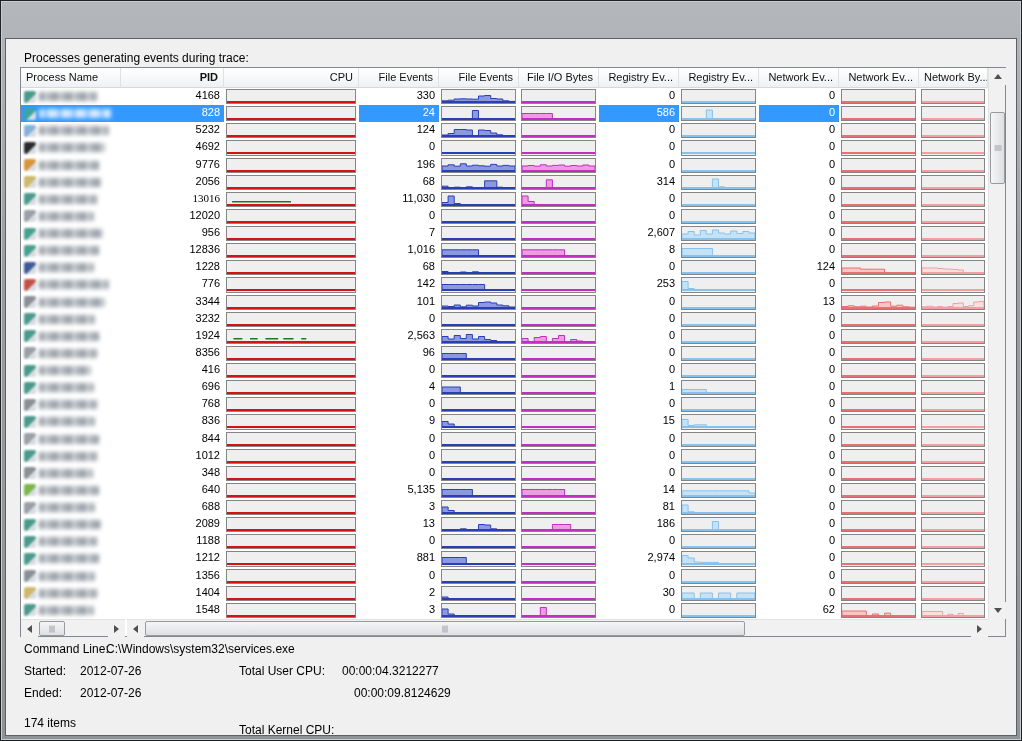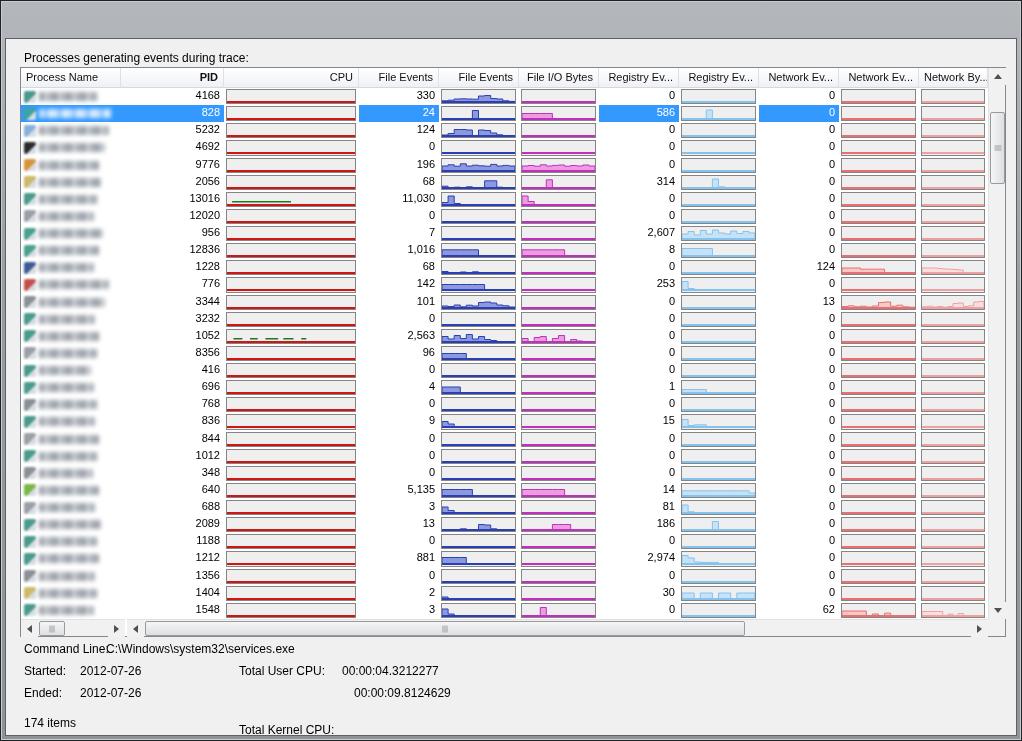--- a/index.html
+++ b/index.html
@@ -427,21 +427,21 @@
                   <rect x="0" y="11" width="62" height="2" fill="#f0a0a0"></rect>
                 </svg>
               </div>
             </div>
           </div>
           <div class="row">
             <div class="cell name" style="width: 100px;">
               <span class="picon" style="background: linear-gradient(135deg, rgb(74, 154, 140) 0px, rgb(74, 154, 140) 60%, rgb(216, 221, 226) 60%);"></span>
               <span class="pname-blur" style="width: 58px;"></span>
             </div>
-            <div class="cell num" style="width: 103px;">13016</div>
+            <div class="cell num" style="width: 103px; font-family: Liberation Serif, serif;">13016</div>
             <div class="cell gcell" style="width: 135px;">
               <div class="gbox">
                 <svg width="128" height="13">
                   <rect x="0" y="11" width="128" height="2" fill="#d11414"></rect>
                   <rect x="5.1" width="58.9" y="8" height="1.5" fill="#1e7a1e"></rect>
                 </svg>
               </div>
             </div>
             <div class="cell num" style="width: 80px;">11,030</div>
             <div class="cell gcell" style="width: 80px;">
@@ -858,21 +858,21 @@
                   <rect x="0" y="11" width="62" height="2" fill="#f0a0a0"></rect>
                 </svg>
               </div>
             </div>
           </div>
           <div class="row">
             <div class="cell name" style="width: 100px;">
               <span class="picon" style="background: linear-gradient(135deg, rgb(74, 154, 140) 0px, rgb(74, 154, 140) 60%, rgb(216, 221, 226) 60%);"></span>
               <span class="pname-blur" style="width: 60px;"></span>
             </div>
-            <div class="cell num" style="width: 103px;">1052</div>
+            <div class="cell num" style="width: 103px;">1924</div>
             <div class="cell gcell" style="width: 135px;">
               <div class="gbox">
                 <svg width="128" height="13">
                   <rect x="0" y="11" width="128" height="2" fill="#d11414"></rect>
                   <rect x="6.4" width="9.0" y="8" height="1.5" fill="#1e7a1e"></rect>
                   <rect x="23.0" width="7.7" y="8" height="1.5" fill="#1e7a1e"></rect>
                   <rect x="38.4" width="12.8" y="8" height="1.5" fill="#1e7a1e"></rect>
                   <rect x="56.3" width="10.2" y="8" height="1.5" fill="#1e7a1e"></rect>
                   <rect x="74.2" width="5.1" y="8" height="1.5" fill="#1e7a1e"></rect>
                 </svg>

